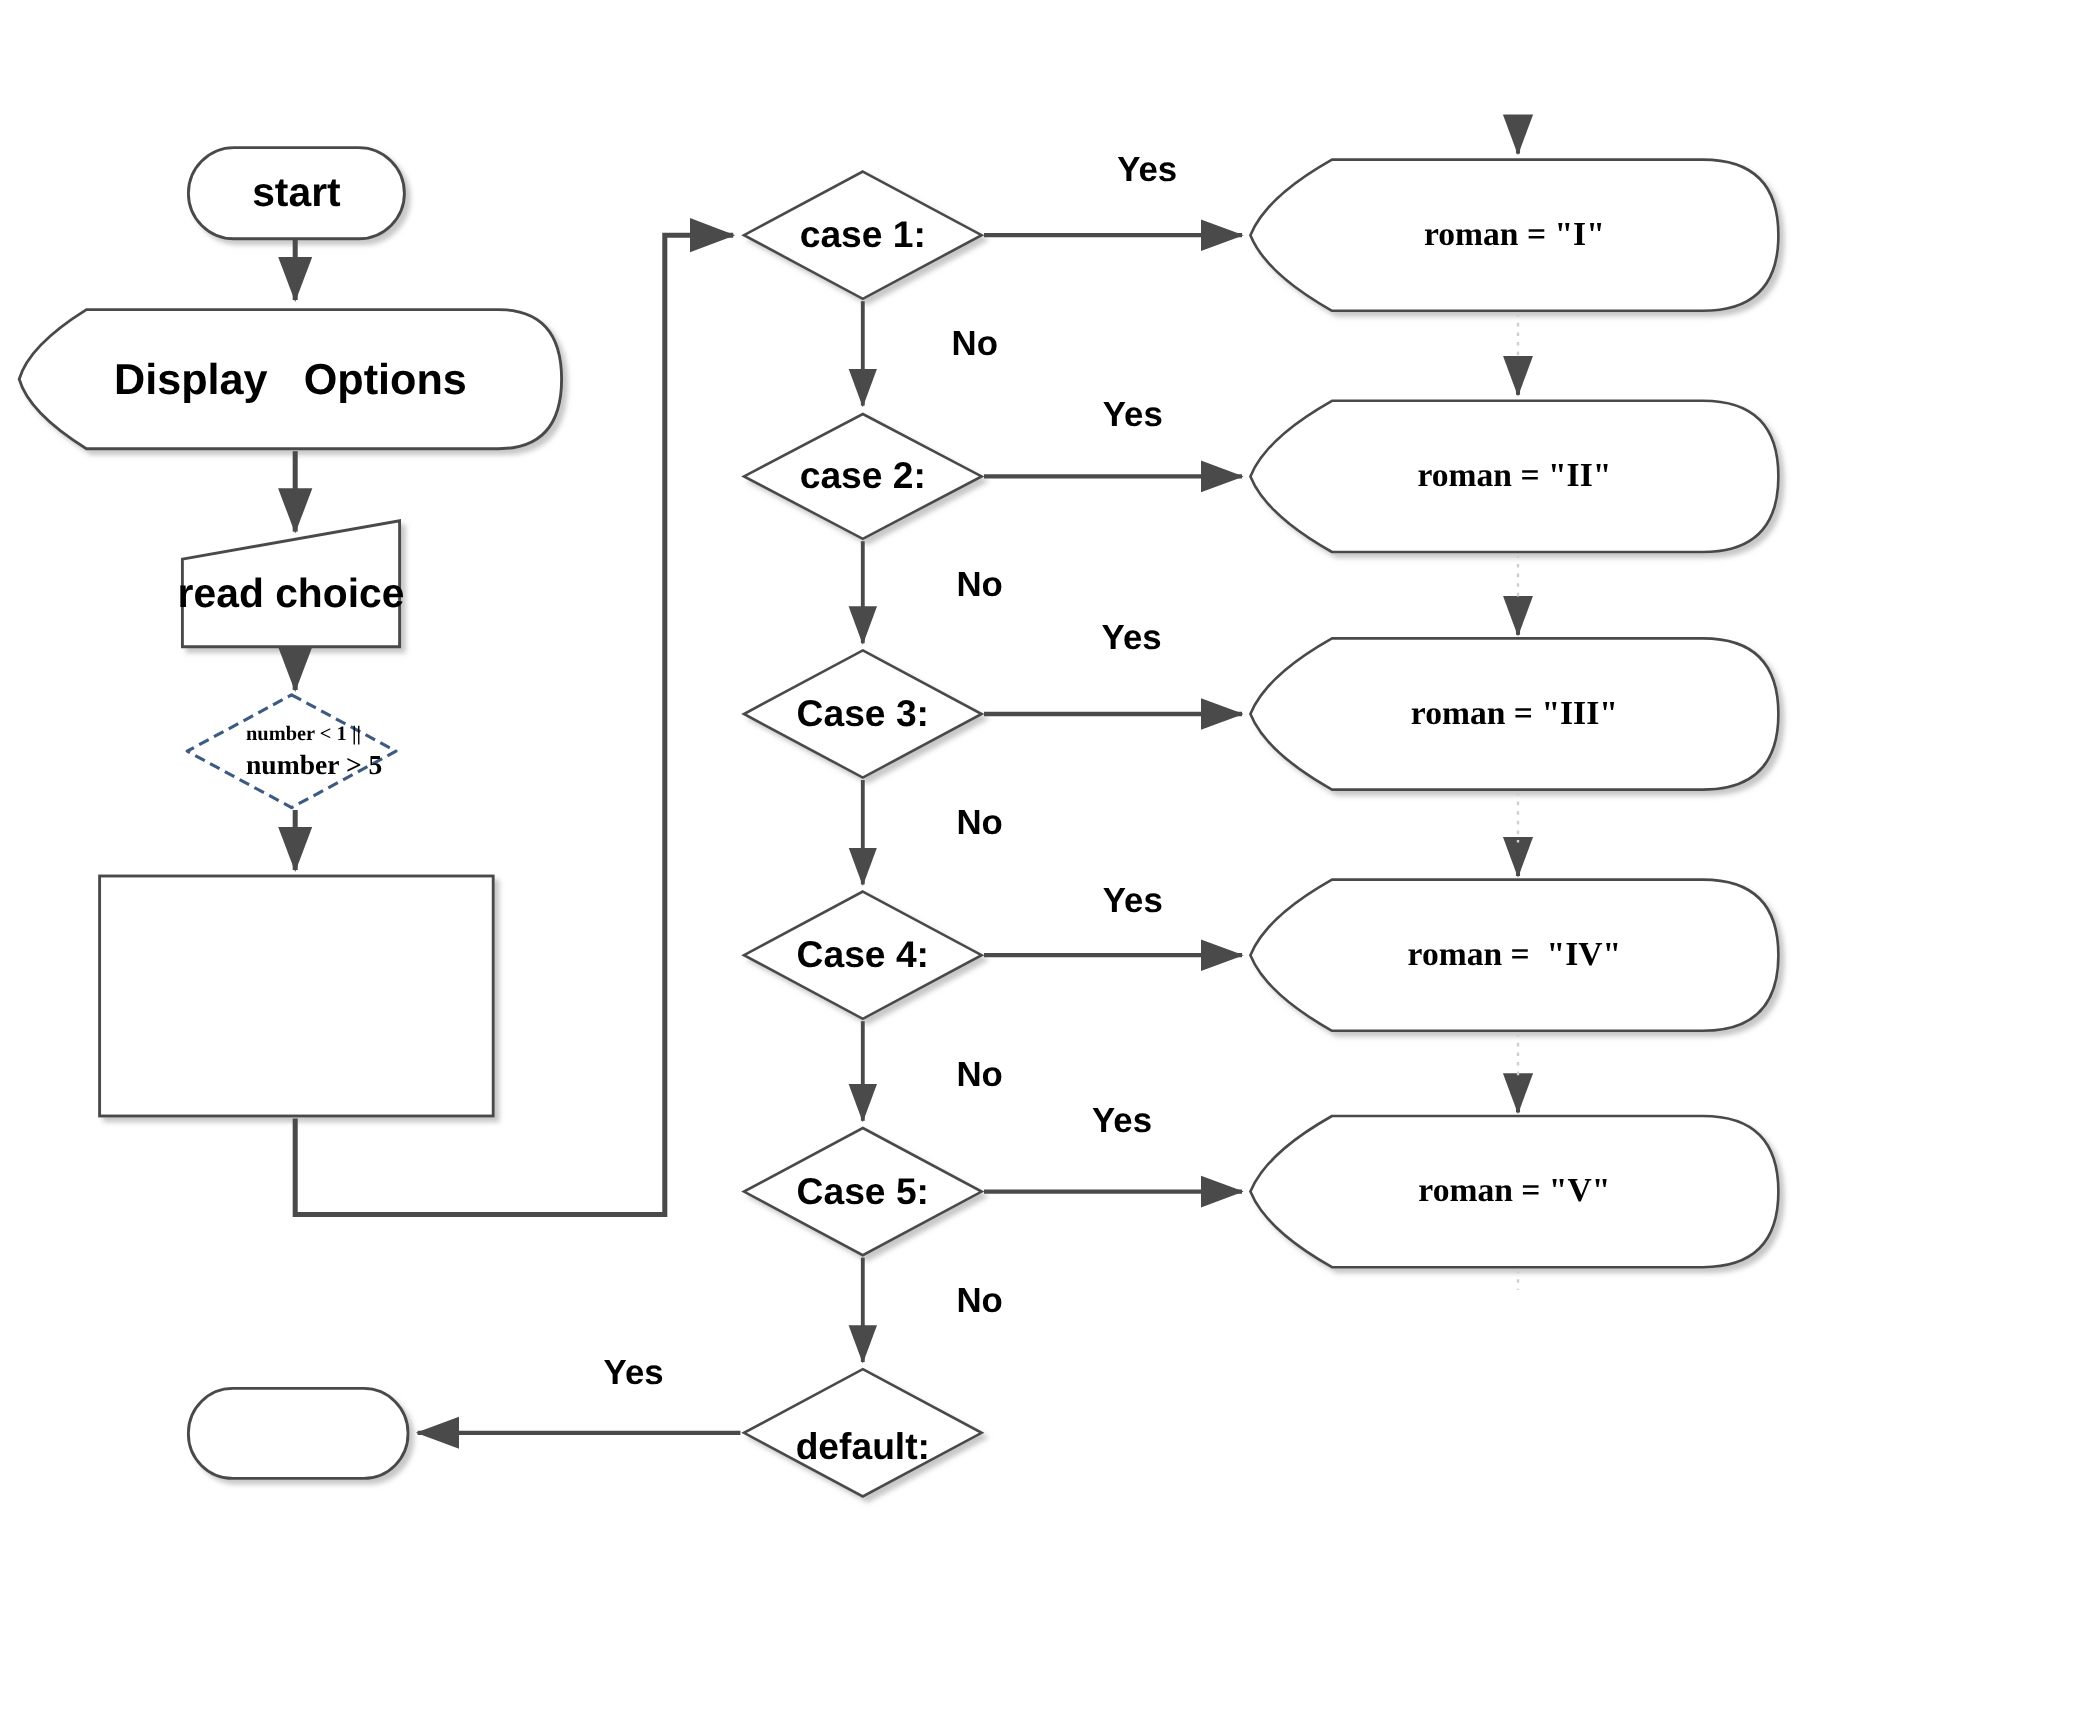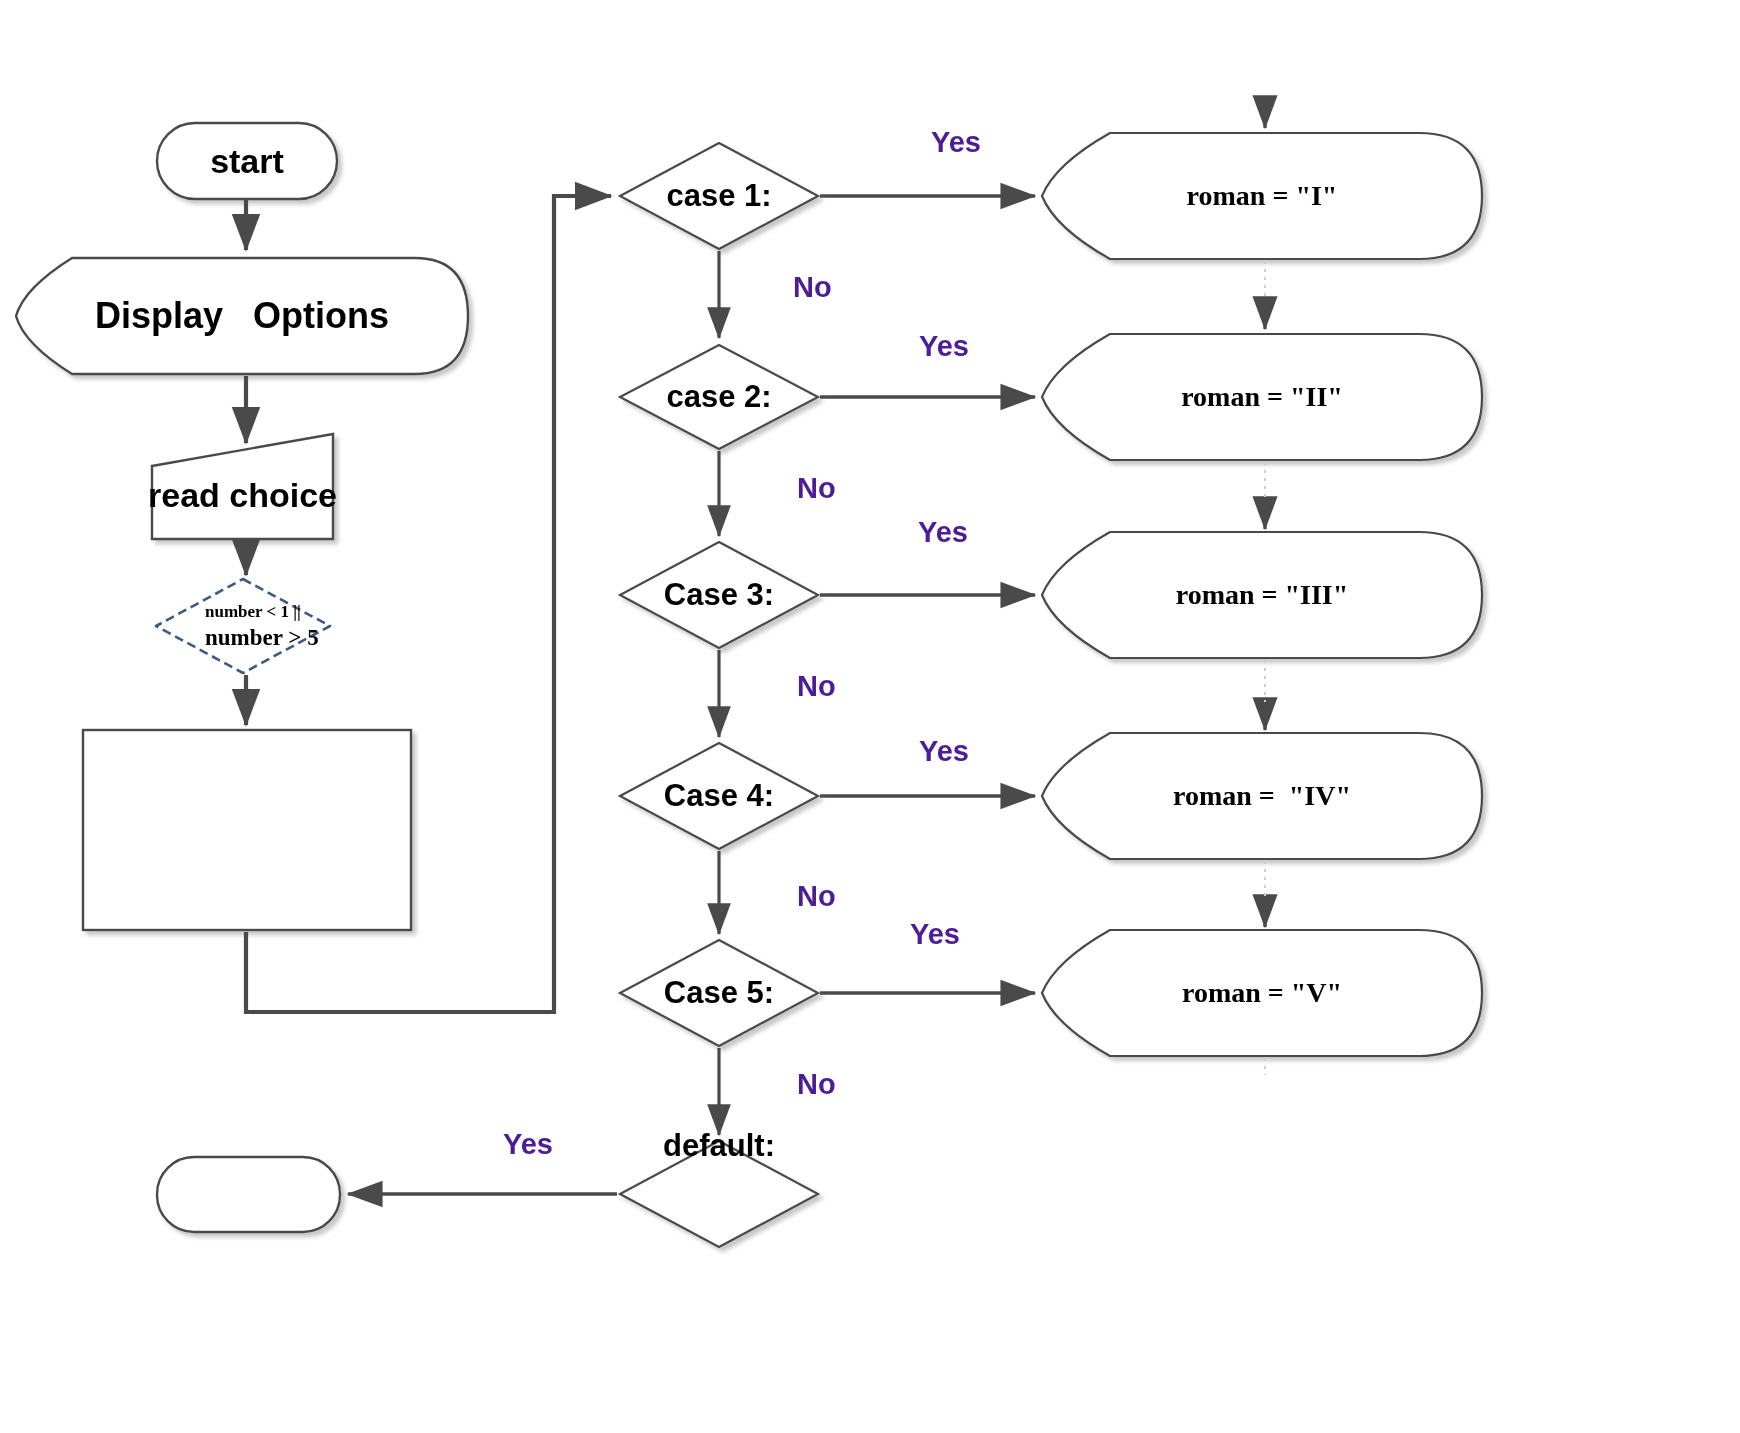--- a/index.html
+++ b/index.html
@@ -41,21 +41,21 @@
   }
   .lbl-serif-bold {
     font-family: "Liberation Serif", serif;
     font-weight: bold;
   }
   .edge-label {
     position: absolute;
     font-family: "Liberation Sans", sans-serif;
     font-weight: bold;
     font-size: 29px;
-    color: #4c1d95;
+    color: #000000;
     white-space: pre;
   }
 </style>
 </head>
 <body>
 
 <div id="canvas">
 
   <svg class="layer" viewBox="0 0 1740 1433" xmlns="http://www.w3.org/2000/svg">
     <defs>
@@ -188,21 +188,21 @@
   <div class="node-label lbl-serif-bold" style="left:163px; top:601px; width:170px; height:22px; font-size:17px; justify-content:flex-start; padding-left:42px; box-sizing:border-box;">number &lt; 1 ||</div>
   <div class="node-label lbl-serif-bold" style="left:163px; top:627px; width:170px; height:22px; font-size:23px; justify-content:flex-start; padding-left:42px; box-sizing:border-box;">number &gt; 5</div>
 
 
 
   <div class="node-label lbl-sans-bold" style="left:620px; top:172px; width:198px; height:48px; font-size:31px;">case 1:</div>
   <div class="node-label lbl-sans-bold" style="left:620px; top:373px; width:198px; height:48px; font-size:31px;">case 2:</div>
   <div class="node-label lbl-sans-bold" style="left:620px; top:571px; width:198px; height:48px; font-size:31px;">Case 3:</div>
   <div class="node-label lbl-sans-bold" style="left:620px; top:772px; width:198px; height:48px; font-size:31px;">Case 4:</div>
   <div class="node-label lbl-sans-bold" style="left:620px; top:969px; width:198px; height:48px; font-size:31px;">Case 5:</div>
-  <div class="node-label lbl-sans-bold" style="left:620px; top:1122px; width:198px; height:48px; font-size:31px;">default:</div>
+  <div class="node-label lbl-sans-bold" style="left:620px; top:1182px; width:198px; height:48px; font-size:31px;">default:</div>
 
   <div class="node-label lbl-serif-bold" style="left:1042px; top:133px; width:440px; height:126px; font-size:28px;">roman = "I"</div>
   <div class="node-label lbl-serif-bold" style="left:1042px; top:334px; width:440px; height:126px; font-size:28px;">roman = "II"</div>
   <div class="node-label lbl-serif-bold" style="left:1042px; top:532px; width:440px; height:126px; font-size:28px;">roman = "III"</div>
   <div class="node-label lbl-serif-bold" style="left:1042px; top:733px; width:440px; height:126px; font-size:28px;">roman =  "IV"</div>
   <div class="node-label lbl-serif-bold" style="left:1042px; top:930px; width:440px; height:126px; font-size:28px;">roman = "V"</div>
 
   <div class="edge-label" style="left:931px; top:126px;">Yes</div>
   <div class="edge-label" style="left:793px; top:271px;">No</div>
 

